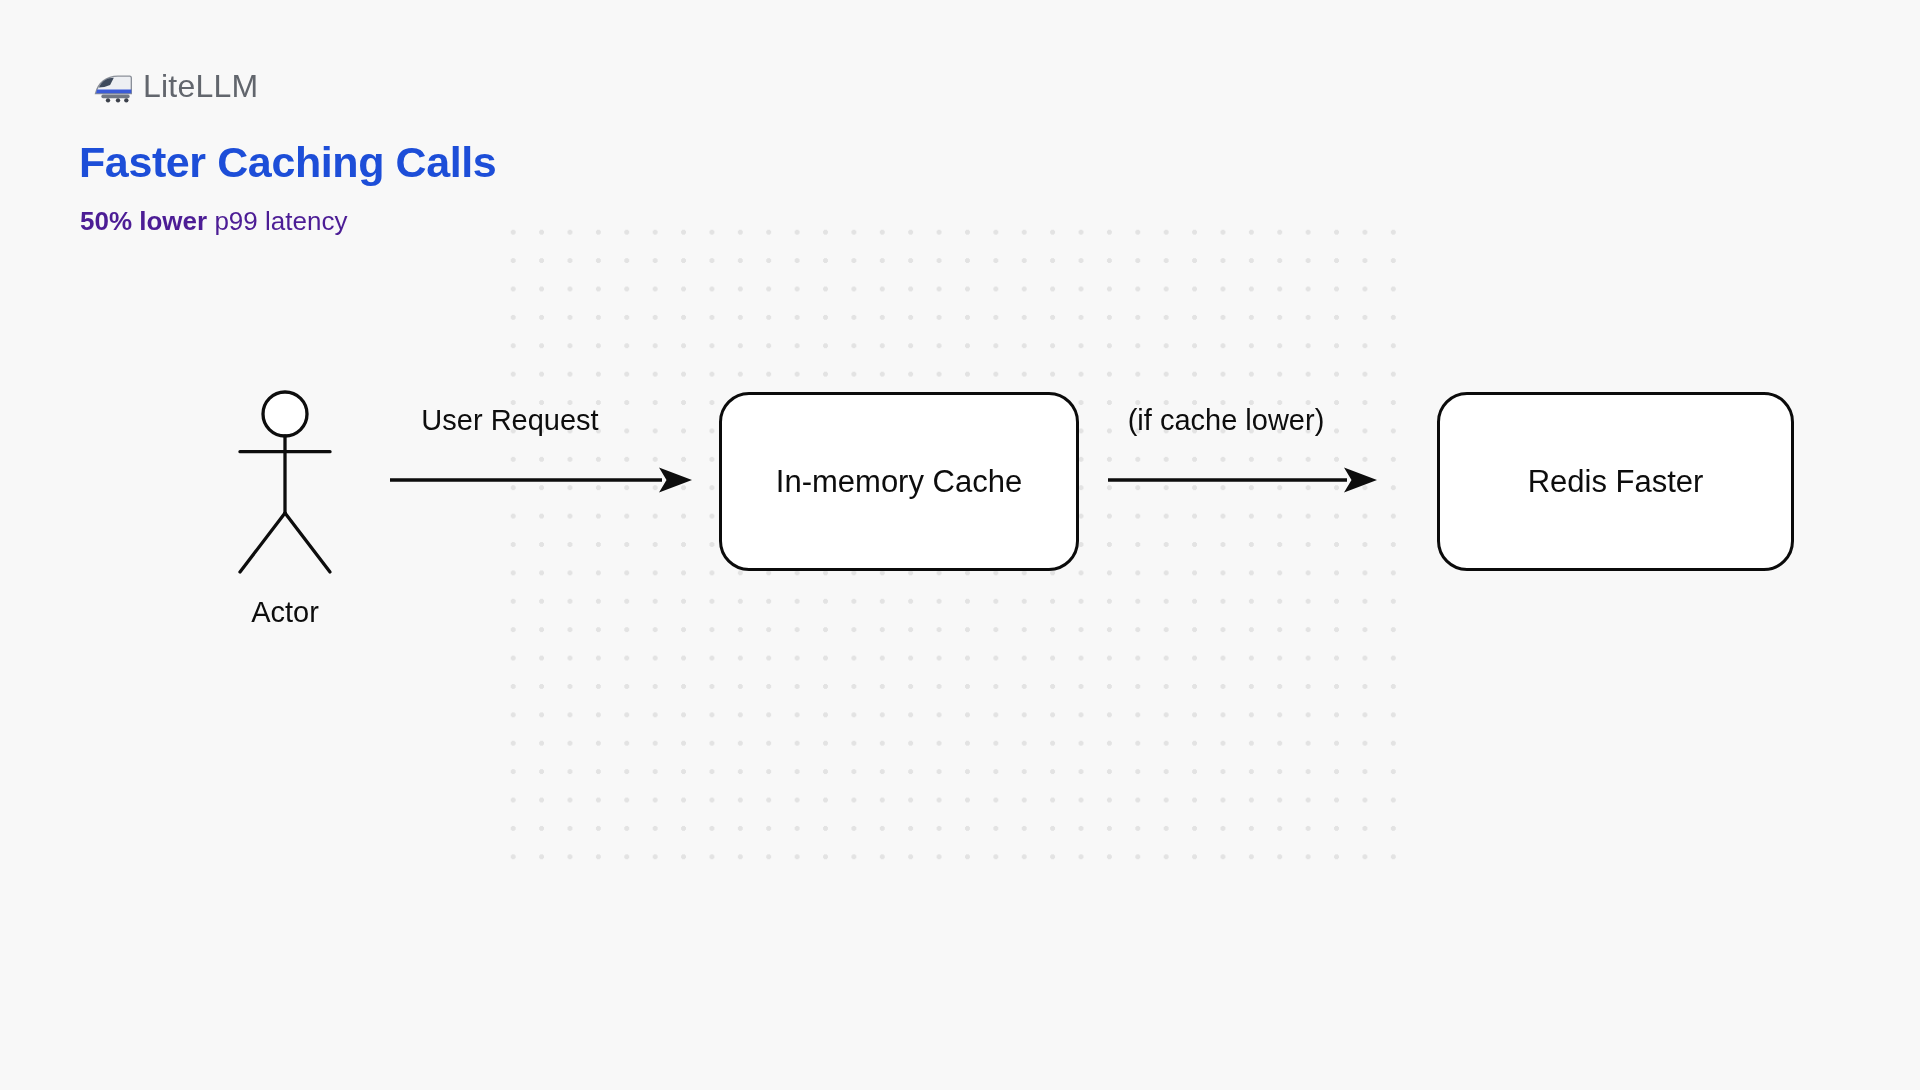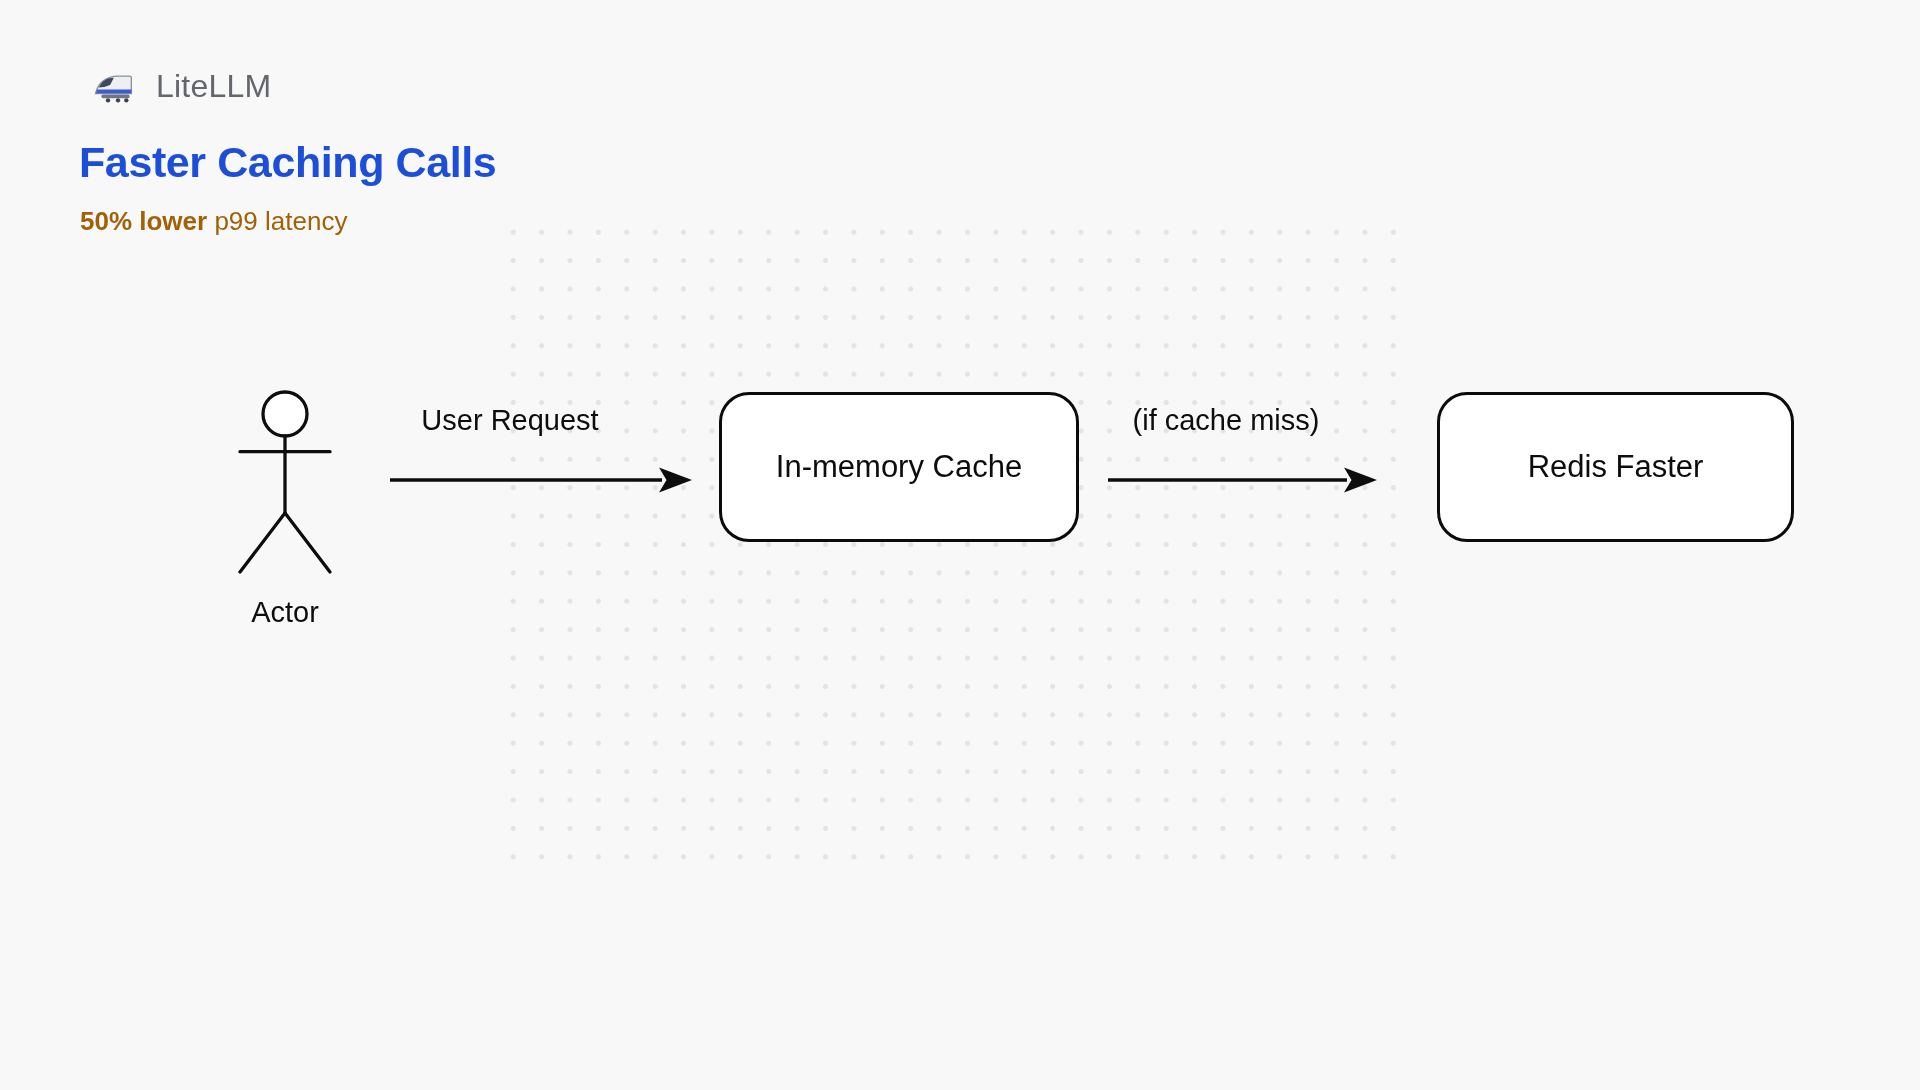--- a/index.html
+++ b/index.html
@@ -8,50 +8,50 @@
     background: #f8f8f8;
     font-family: "Liberation Sans", sans-serif;
     color: #111;
     position: relative;
   }
   .canvas { position: absolute; inset: 0; width: 1920px; height: 1090px; }
 
   
   .logo-row {
     position: absolute; left: 93px; top: 68px;
-    display: flex; align-items: center; gap: 23px;
+    display: flex; align-items: center; gap: 10px;
   }
   .logo-row .logo-text {
     font-size: 32px; font-weight: 500; color: #62666d; letter-spacing: 0.2px;
   }
   .page-title {
     position: absolute; left: 79px; top: 138px;
     font-size: 43px; font-weight: 700; color: #1d4ed8; letter-spacing: -0.4px;
   }
   .subtitle {
     position: absolute; left: 80px; top: 206px;
-    font-size: 26px; color: #a16207;
+    font-size: 26px; color: #4c1d95;
   }
   .subtitle .hl { font-weight: 700; }
 
   
   .dot-grid {
     position: absolute; left: 499px; top: 218px; width: 908px; height: 650px;
     background-image: radial-gradient(circle, #e3e3e3 2.2px, rgba(0,0,0,0) 2.3px);
     background-size: 28.4px 28.4px;
   }
 
   
   .actor-wrap { position: absolute; left: 232px; top: 388px; width: 106px; height: 190px; }
   .actor-label {
     position: absolute; left: 232px; top: 596px; width: 106px;
     text-align: center; font-size: 29px; color: #0d0d0d;
   }
   .node {
-    position: absolute; height: 150px; background: #ffffff;
+    position: absolute; height: 179px; background: #ffffff;
     border: 3px solid #0b0b0b; border-radius: 30px;
     display: flex; align-items: center; justify-content: center;
     font-size: 31px; color: #0d0d0d;
   }
   .node-1 { left: 719px; top: 392px; width: 360px; }
   .node-2 { left: 1437px; top: 392px; width: 357px; }
   .edge-label {
     position: absolute; top: 380px; width: 300px;
     text-align: center; font-size: 29px; color: #0d0d0d; margin-top: 24px;
   }
@@ -103,21 +103,21 @@
   <div class="edge-label edge-label-1">User Request</div>
   <svg class="arrow-svg arrow-1" viewBox="0 0 335 36">
     <line x1="2" y1="18" x2="274" y2="18" stroke="#0d0d0d" stroke-width="3.5"></line>
     <polygon points="271,5.5 304,18 271,30.5 278.5,18" fill="#0d0d0d"></polygon>
   </svg>
 
   <div class="node node-1">
     <span>In-memory Cache</span>
   </div>
 
-  <div class="edge-label edge-label-2">(if cache miss)</div>
+  <div class="edge-label edge-label-2">(if cache lower)</div>
   <svg class="arrow-svg arrow-2" viewBox="0 0 335 36">
     <line x1="2" y1="18" x2="241" y2="18" stroke="#0d0d0d" stroke-width="3.5"></line>
     <polygon points="238,5.5 271,18 238,30.5 245.5,18" fill="#0d0d0d"></polygon>
   </svg>
 
   <div class="node node-2">
     <span>Redis Faster</span>
   </div>
 
 </div>

